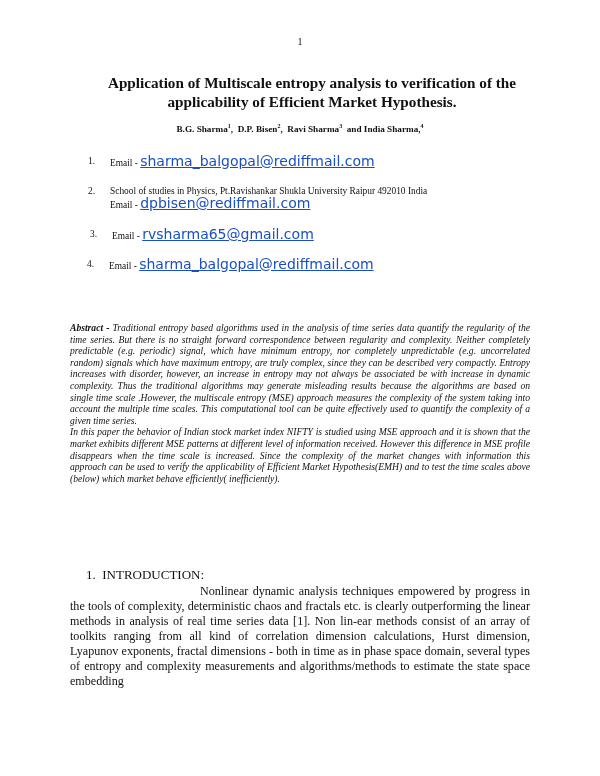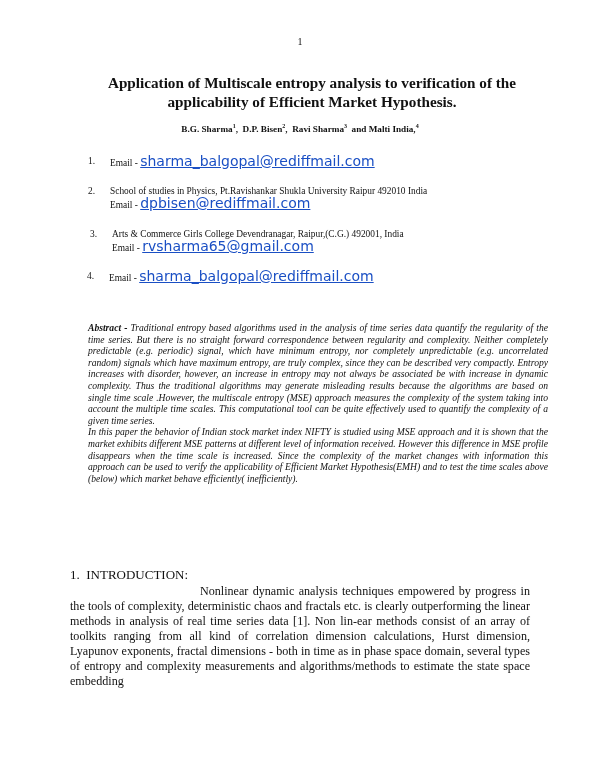--- a/index.html
+++ b/index.html
@@ -23,61 +23,60 @@
     .affils { position: absolute; top: 155px; left: 88px; width: 470px; font-size: 9.4px; }
     .affil { position: relative; margin: 0; line-height: 12px; }
     .affil .num { position: absolute; left: 0; top: 0; }
     .affil .text { padding-left: 22px; display: block; }
     .affil .email-line { padding-left: 22px; display: block; }
     .affil .email {
       font-family: "DejaVu Sans", sans-serif; color: #1a4fc4; text-decoration: underline;
       font-size: 14px;
     }
     .abstract {
-      position: absolute; top: 322px; left: 88px; width: 460px;
+      position: absolute; top: 322px; left: 70px; width: 460px;
       font-style: italic; font-size: 9.6px; line-height: 11.6px; text-align: justify;
     }
     .abstract p { margin: 0; }
     .abstract .label { font-weight: bold; }
     .section-heading {
-      position: absolute; top: 567px; left: 70px; font-size: 13px;
+      position: absolute; top: 567px; left: 86px; font-size: 13px;
     }
     .intro {
       position: absolute; top: 584px; left: 70px; width: 460px;
       font-size: 12.1px; line-height: 15px; text-align: justify;
       text-indent: 130px;
     }
   </style>
 </head>
 <body>
 
 <div class="page-number">1</div>
 
 <div class="title">
   <div>Application of Multiscale entropy analysis to verification of the</div>
   <div>applicability of Efficient Market Hypothesis.</div>
 </div>
 
 <div class="authors">
-  <span>B.G. Sharma</span><sup>1</sup><span style="white-space:pre">,  </span><span>D.P. Bisen</span><sup>2</sup><span style="white-space:pre">,  </span><span>Ravi Sharma</span><sup>3</sup><span style="white-space:pre">  and </span><span>Malti India,</span><sup>4</sup>
+  <span>B.G. Sharma</span><sup>1</sup><span style="white-space:pre">,  </span><span>D.P. Bisen</span><sup>2</sup><span style="white-space:pre">,  </span><span>Ravi Sharma</span><sup>3</sup><span style="white-space:pre">  and </span><span>India Sharma,</span><sup>4</sup>
 </div>
 
 <div class="affils">
   <div class="affil" style="margin-bottom:16px;">
     <span class="num">1.</span>
     <span class="email-line"><span style="white-space:pre">Email - </span><a class="email">sharma_balgopal@rediffmail.com</a></span>
   </div>
   <div class="affil" style="margin-bottom:17px;">
     <span class="num">2.</span>
     <span class="text">School of studies in Physics, Pt.Ravishankar Shukla University Raipur 492010 India</span>
     <span class="email-line"><span style="white-space:pre">Email - </span><a class="email">dpbisen@rediffmail.com</a></span>
   </div>
   <div class="affil" style="margin-bottom:16px; left:2px;">
     <span class="num">3.</span>
-    <span class="text">Arts &amp; Commerce Girls College Devendranagar, Raipur,(C.G.) 492001, India</span>
     <span class="email-line"><span style="white-space:pre">Email - </span><a class="email">rvsharma65@gmail.com</a></span>
   </div>
   <div class="affil" style="left:-1px;">
     <span class="num">4.</span>
     <span class="email-line"><span style="white-space:pre">Email - </span><a class="email">sharma_balgopal@rediffmail.com</a></span>
   </div>
 </div>
 
 <div class="abstract">
   <p><span class="label" style="white-space:pre">Abstract - </span><span>Traditional entropy based algorithms used in the analysis of time series data quantify the regularity of the time series. But there is no straight forward correspondence between regularity and complexity. Neither completely predictable (e.g. periodic) signal, which have minimum entropy, nor completely unpredictable (e.g. uncorrelated random) signals which have maximum entropy, are truly complex, since they can be described very compactly.  Entropy increases with disorder, however, an increase in entropy may not always be associated be with increase in dynamic complexity. Thus the traditional algorithms may generate misleading results because the algorithms are based on single time scale .However, the multiscale entropy (MSE) approach measures the complexity of the system taking into account the multiple time scales. This computational tool can be quite effectively used to quantify the complexity of a given time series.</span></p>

